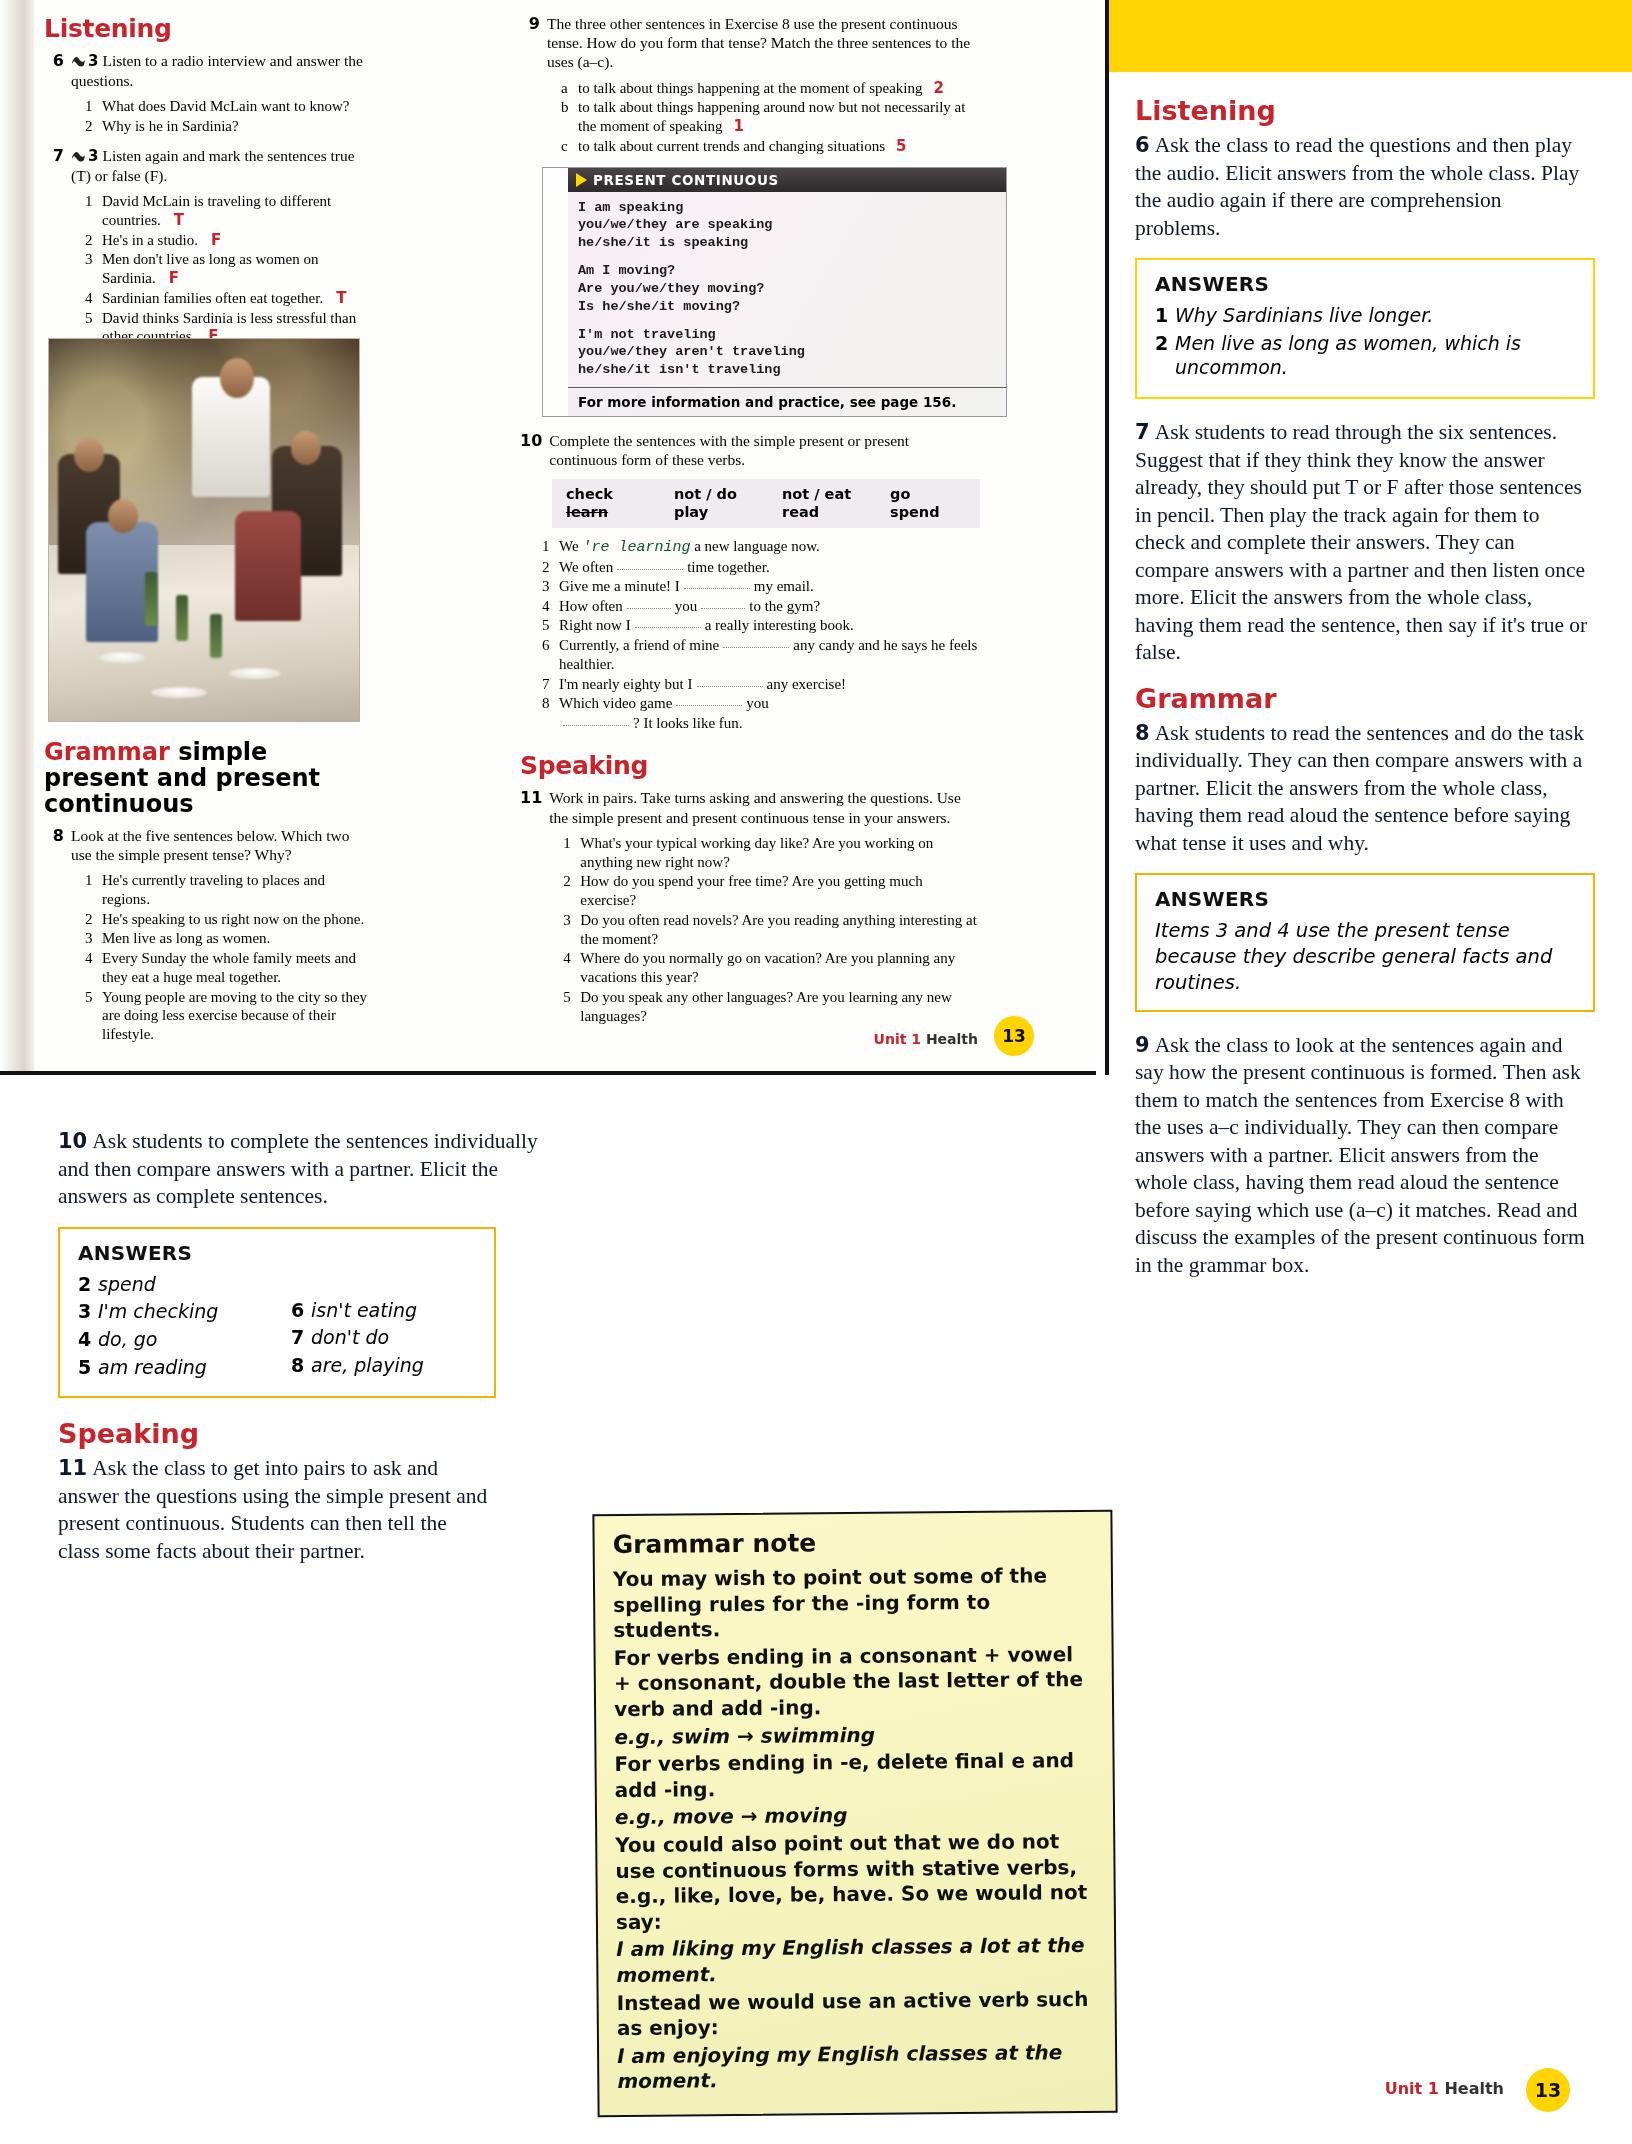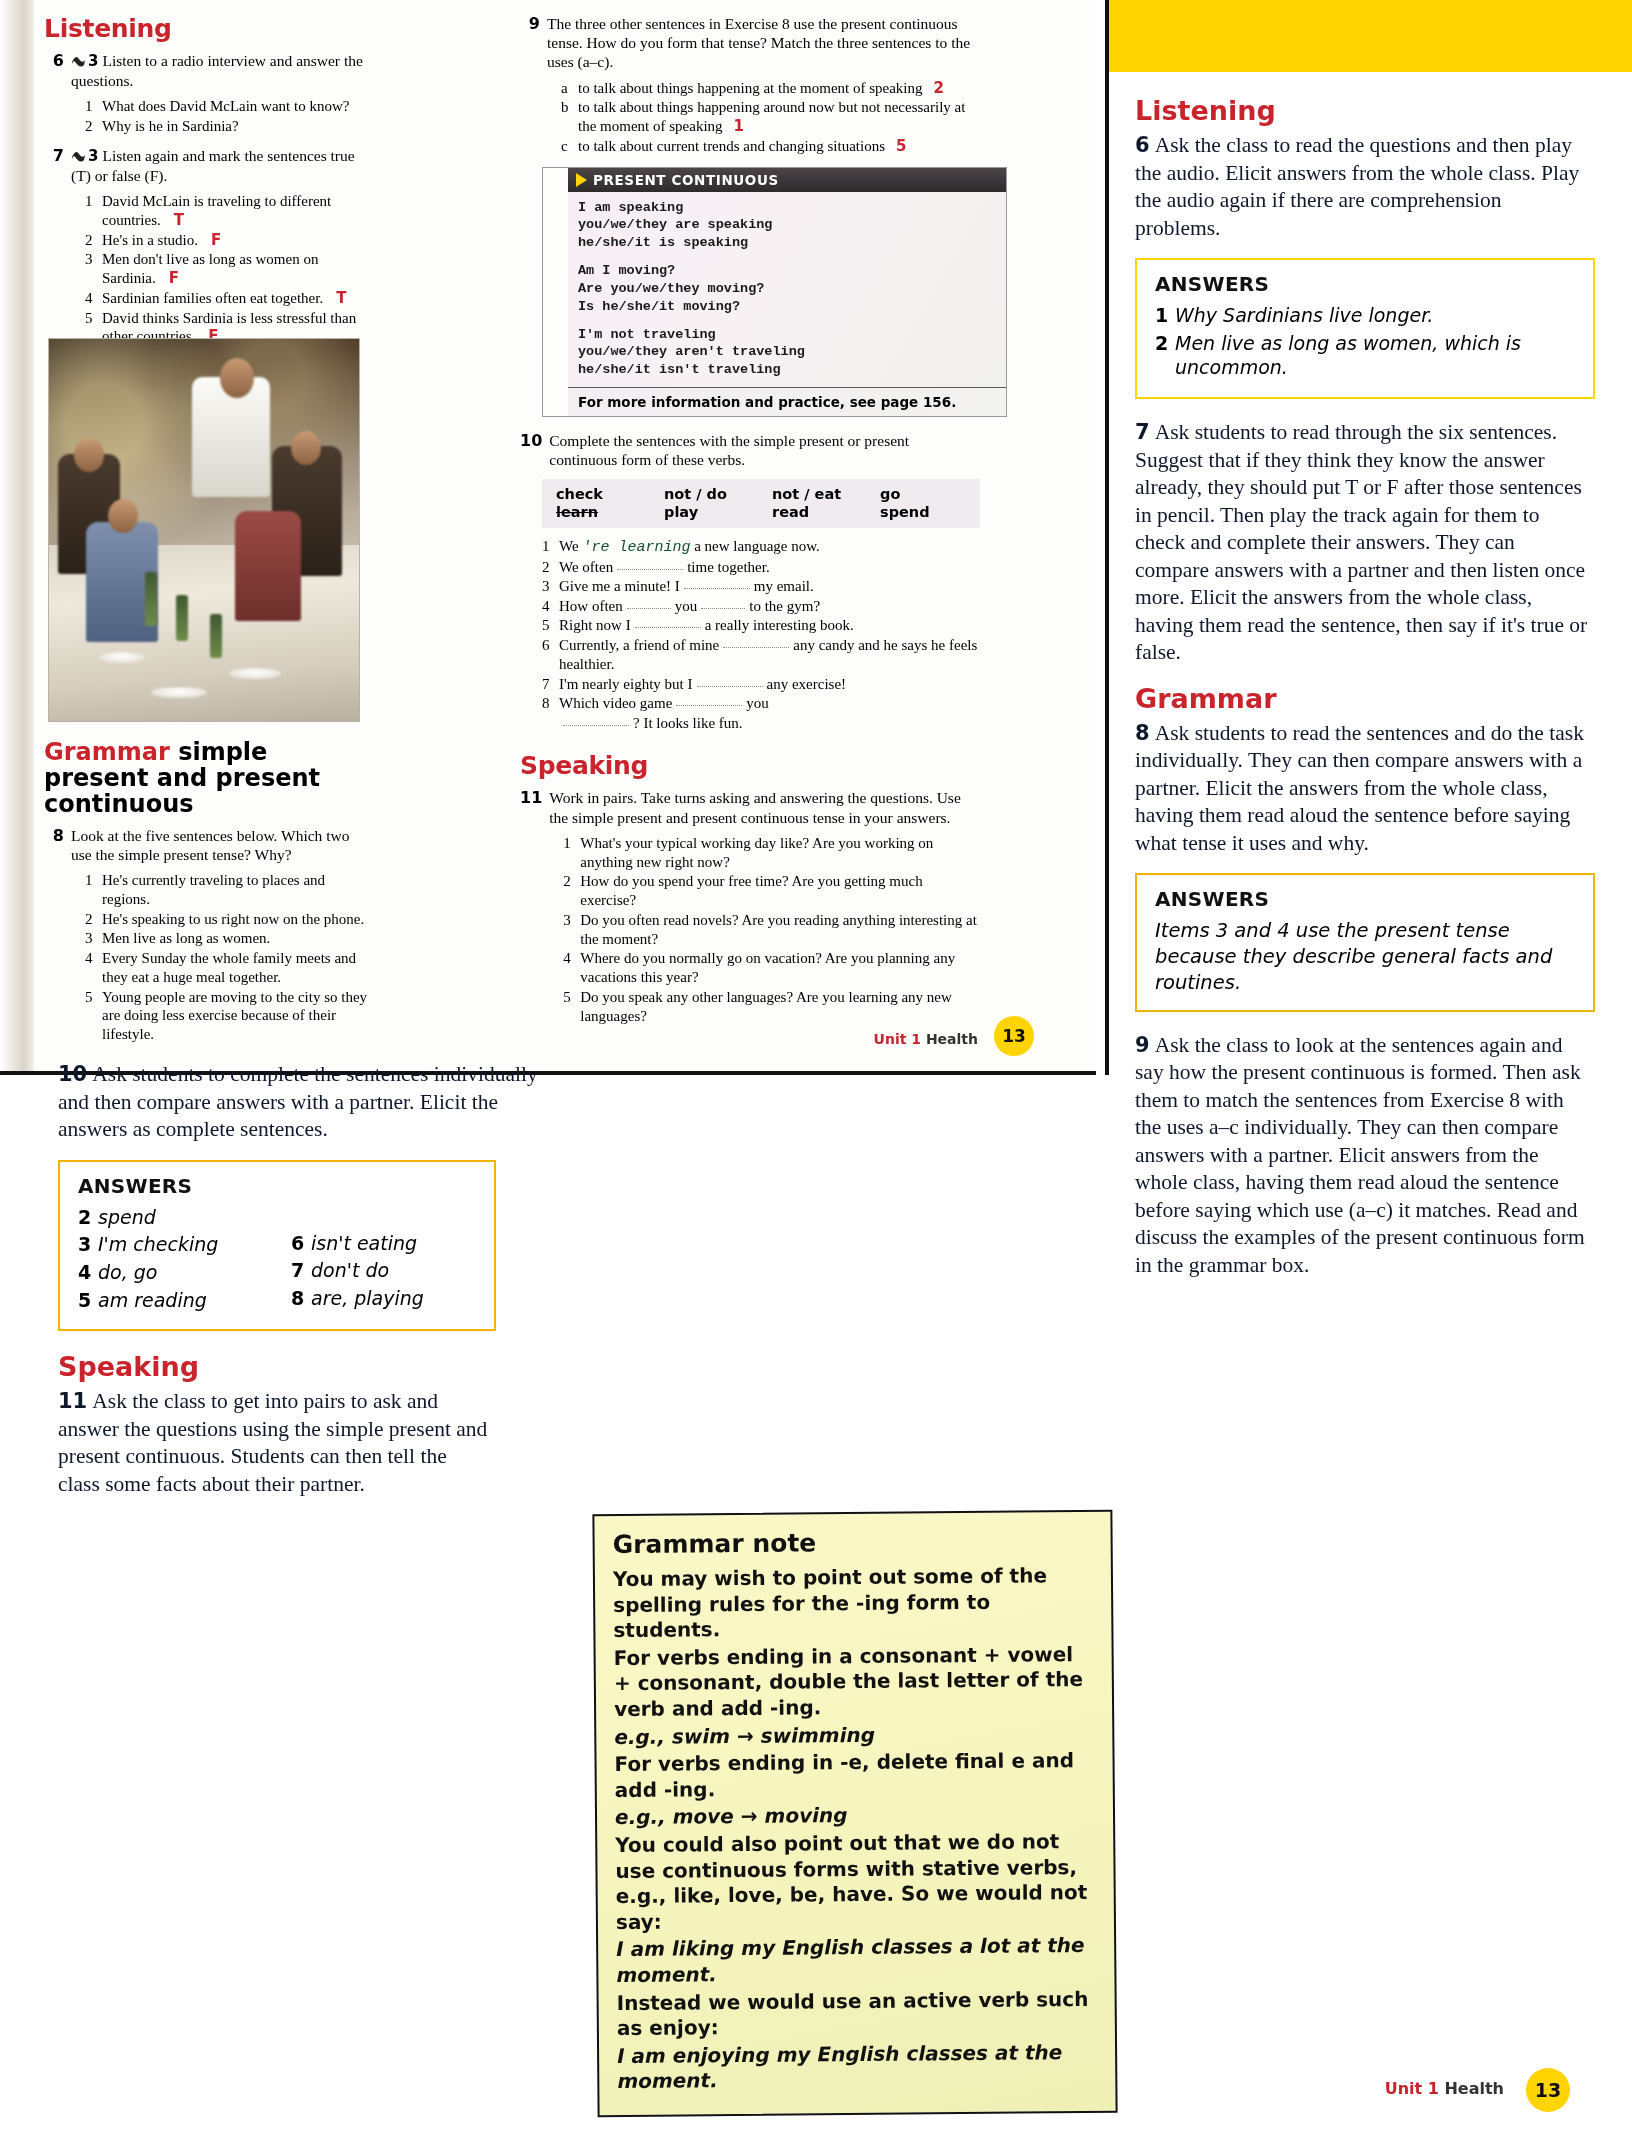--- a/index.html
+++ b/index.html
@@ -93,21 +93,21 @@
   .pcbox .inner p{margin:0 0 10px 0;}
   .pcbox .inner p:last-child{margin-bottom:0;}
   .pcbox .foot{
     border-top:1px solid #5a5a5a;
     background:linear-gradient(120deg,#f3eef2,#f2f2ef);
     padding:6px 10px;font-family:"DejaVu Sans",sans-serif;font-weight:bold;font-size:13.5px;
   }
 
   
   .verbbank{
-    margin:9px 0 9px 22px;background:#efebee;padding:7px 14px 8px 14px;
+    margin:9px 0 9px 32px;background:#efebee;padding:7px 14px 8px 14px;
     display:grid;grid-template-columns:108px 108px 108px auto;
     font-family:"DejaVu Sans",sans-serif;font-weight:bold;font-size:14.5px;row-gap:2px;
   }
   .verbbank .strike{text-decoration:line-through;}
 
   ol.numbered{list-style:none;margin:0 0 0 22px;padding:0;}
   ol.numbered li{display:flex;font-size:15px;line-height:1.3;}
   ol.numbered li .lbl{min-width:17px;flex:0 0 auto;}
   .gap{display:inline-block;min-width:66px;border-bottom:1px dotted #8a8a8a;margin:0 4px;vertical-align:2px;}
   .gap.sm{min-width:44px;}
@@ -120,21 +120,21 @@
   }
   .foot-unit .u{color:#c9232b;}
   .pagecircle{
     position:absolute;right:62px;bottom:19px;width:40px;height:40px;border-radius:50%;
     background:#ffd400;color:#111;font-family:"DejaVu Sans",sans-serif;font-weight:bold;
     font-size:17px;display:flex;align-items:center;justify-content:center;
   }
 
   
   .tn{font-family:"DejaVu Sans",sans-serif;}
-  .tn-col-left{position:absolute;left:58px;top:1061px;width:500px;}
+  .tn-col-left{position:absolute;left:58px;top:1128px;width:500px;}
   .tn-col-right{position:absolute;left:1135px;top:95px;width:460px;}
 
   .divider-v{position:absolute;left:1105px;top:0px;width:4px;height:1075px;background:#111;}
 
   .yellow-strip{position:absolute;left:1105px;top:0;width:527px;height:72px;background:#ffd400;}
 
   .tn h3{
     color:#c9232b;font-family:"DejaVu Sans",sans-serif;font-weight:bold;
     font-size:27px;margin:0 0 6px 0;
   }

